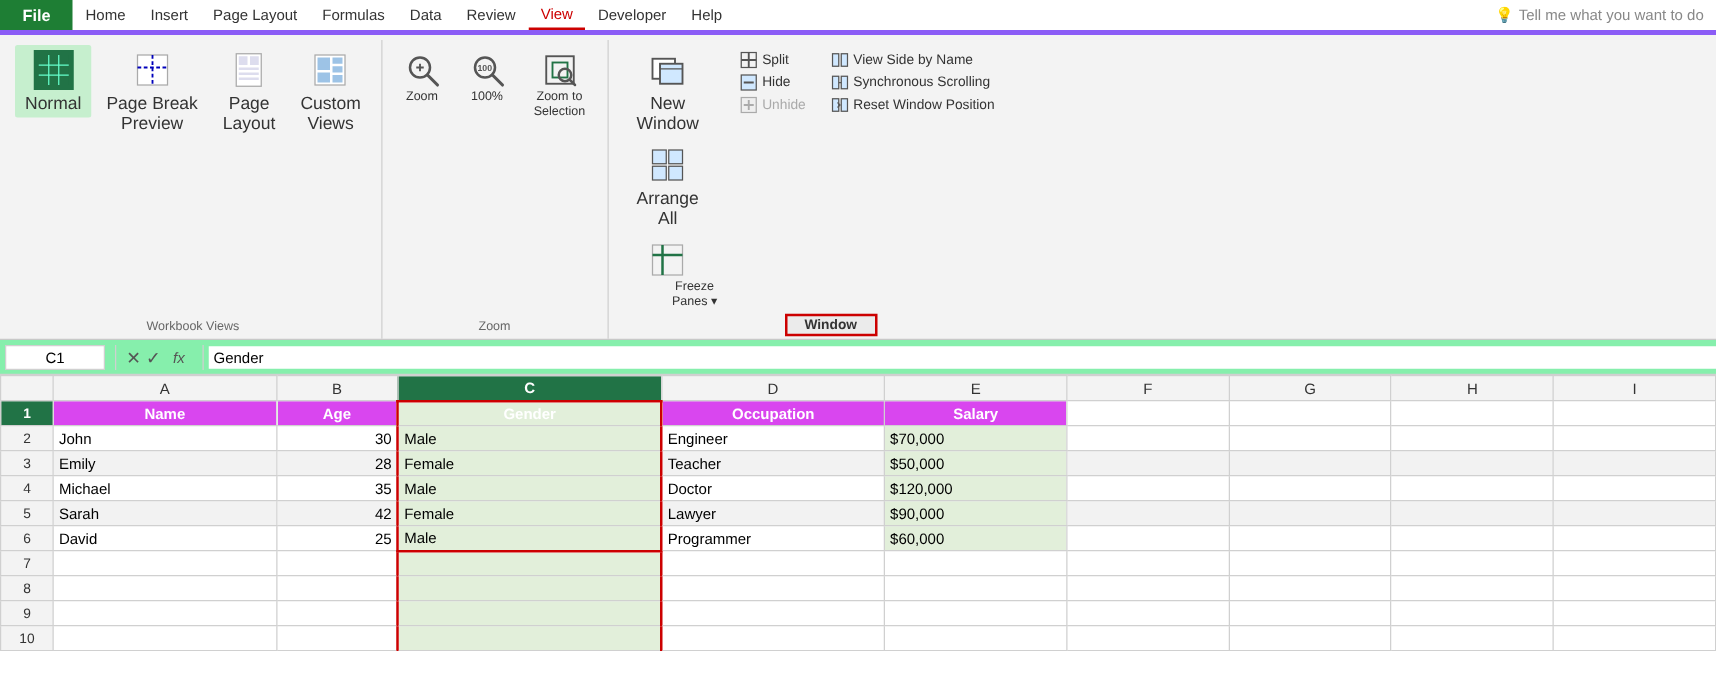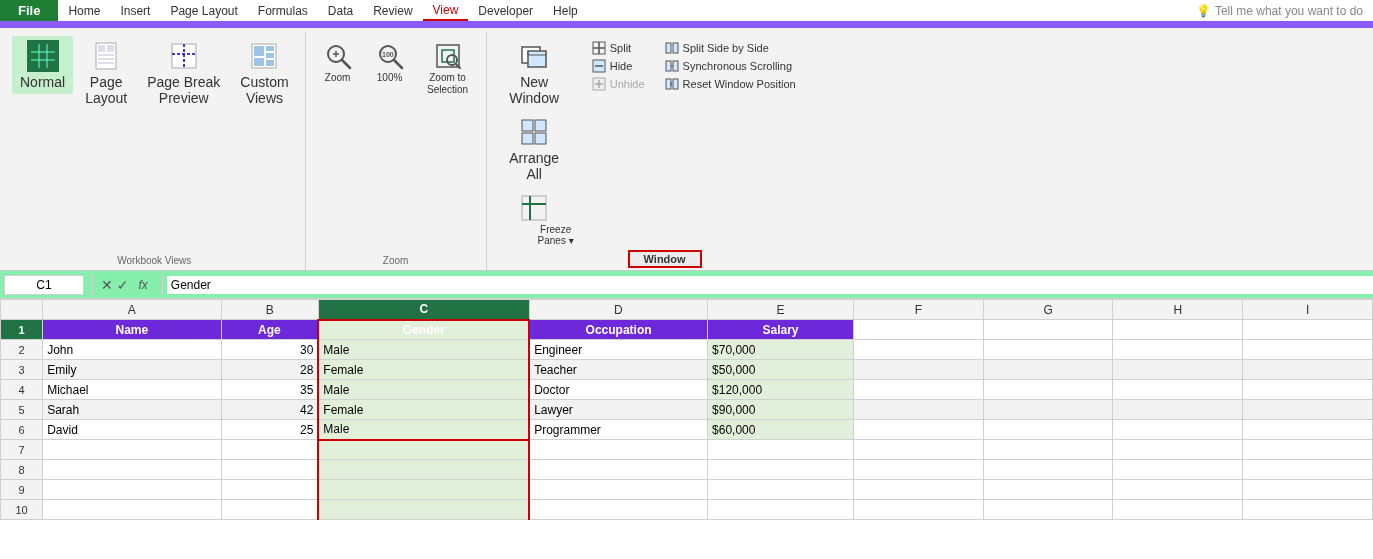--- a/index.html
+++ b/index.html
@@ -4,21 +4,21 @@
   <style>
     * { box-sizing: border-box; margin: 0; padding: 0; }
     body { font-family: 'Segoe UI', Arial, sans-serif; font-size: 12px; background: #fff; user-select: none; }
 
     
     .menu-bar {
       display: flex;
       align-items: center;
       background: #fff;
       height: 28px;
-      border-bottom: 7px solid #8b5cf6;
+      border-bottom: 4px solid #8b5cf6;
     }
     .file-btn {
       background: #1e7e34;
       color: #fff;
       padding: 0 18px;
       height: 100%;
       display: flex;
       align-items: center;
       font-weight: bold;
       font-size: 13px;
@@ -259,21 +259,21 @@
     }
     .data-row td.row-num {
       background: #f3f3f3;
       text-align: center;
       color: #333;
       font-size: 11px;
       width: 26px;
       border-color: #d0d0d0;
     }
     .data-row td.header-cell {
-      background: #6d28d9;
+      background: #d946ef;
       color: #fff;
       font-weight: bold;
       text-align: center;
       border-color: #d0d0d0;
     }
     .data-row td.col-c-selected {
       background: #e2efda;
       border-left: 2px solid #c00;
       border-right: 2px solid #c00;
     }
@@ -387,39 +387,39 @@
                 <line x1="10" y1="2" x2="10" y2="26" stroke="#6fc" stroke-width="1"></line>
                 <line x1="18" y1="2" x2="18" y2="26" stroke="#6fc" stroke-width="1"></line>
               </svg>
             </div>
           </div>
           <div class="label">Normal</div>
         </div>
         <div class="view-btn-large">
           <div class="icon-box">
             <svg width="28" height="28" viewBox="0 0 28 28">
+              <rect x="2" y="2" width="24" height="24" fill="#fff" stroke="#aaa"></rect>
+              <line x1="2" y1="12" x2="26" y2="12" stroke="#00b" stroke-width="1.5" stroke-dasharray="3,2"></line>
+              <line x1="14" y1="2" x2="14" y2="26" stroke="#00b" stroke-width="1.5" stroke-dasharray="3,2"></line>
+            </svg>
+          </div>
+          <div class="label">Page Break<br>Preview</div>
+        </div>
+        <div class="view-btn-large">
+          <div class="icon-box">
+            <svg width="28" height="28" viewBox="0 0 28 28">
               <rect x="4" y="1" width="20" height="26" fill="#fff" stroke="#aaa"></rect>
               <rect x="6" y="3" width="7" height="7" fill="#dde"></rect>
               <rect x="15" y="3" width="7" height="7" fill="#dde"></rect>
               <rect x="6" y="12" width="16" height="2" fill="#dde"></rect>
               <rect x="6" y="16" width="16" height="2" fill="#dde"></rect>
               <rect x="6" y="20" width="16" height="2" fill="#dde"></rect>
             </svg>
           </div>
           <div class="label">Page<br>Layout</div>
-        </div>
-        <div class="view-btn-large">
-          <div class="icon-box">
-            <svg width="28" height="28" viewBox="0 0 28 28">
-              <rect x="2" y="2" width="24" height="24" fill="#fff" stroke="#aaa"></rect>
-              <line x1="2" y1="12" x2="26" y2="12" stroke="#00b" stroke-width="1.5" stroke-dasharray="3,2"></line>
-              <line x1="14" y1="2" x2="14" y2="26" stroke="#00b" stroke-width="1.5" stroke-dasharray="3,2"></line>
-            </svg>
-          </div>
-          <div class="label">Page Break<br>Preview</div>
         </div>
         <div class="view-btn-large">
           <div class="icon-box">
             <svg width="28" height="28" viewBox="0 0 28 28">
               <rect x="2" y="2" width="24" height="24" fill="#fff" stroke="#aaa"></rect>
               <rect x="4" y="4" width="10" height="10" fill="#9dc3e6"></rect>
               <rect x="16" y="4" width="8" height="5" fill="#9dc3e6"></rect>
               <rect x="16" y="11" width="8" height="5" fill="#9dc3e6"></rect>
               <rect x="4" y="16" width="10" height="8" fill="#9dc3e6"></rect>
               <rect x="16" y="18" width="8" height="6" fill="#9dc3e6"></rect>
@@ -533,21 +533,21 @@
             <span>Unhide</span>
           </div>
         </div>
 
         <div class="window-col" style="justify-content:flex-start;padding-top:4px;min-width:180px;">
           <div class="window-btn-sm">
             <svg width="14" height="14" viewBox="0 0 14 14">
               <rect x="1" y="2" width="5" height="10" fill="#d0e8ff" stroke="#555" stroke-width="1"></rect>
               <rect x="8" y="2" width="5" height="10" fill="#d0e8ff" stroke="#555" stroke-width="1"></rect>
             </svg>
-            <span>Split Side by Side</span>
+            <span>View Side by Name</span>
           </div>
           <div class="window-btn-sm">
             <svg width="14" height="14" viewBox="0 0 14 14">
               <rect x="1" y="2" width="5" height="10" fill="#d0e8ff" stroke="#555" stroke-width="1"></rect>
               <rect x="8" y="2" width="5" height="10" fill="#d0e8ff" stroke="#555" stroke-width="1"></rect>
               <line x1="6" y1="7" x2="8" y2="7" stroke="#555" stroke-width="1"></line>
             </svg>
             <span>Synchronous Scrolling</span>
           </div>
           <div class="window-btn-sm">

